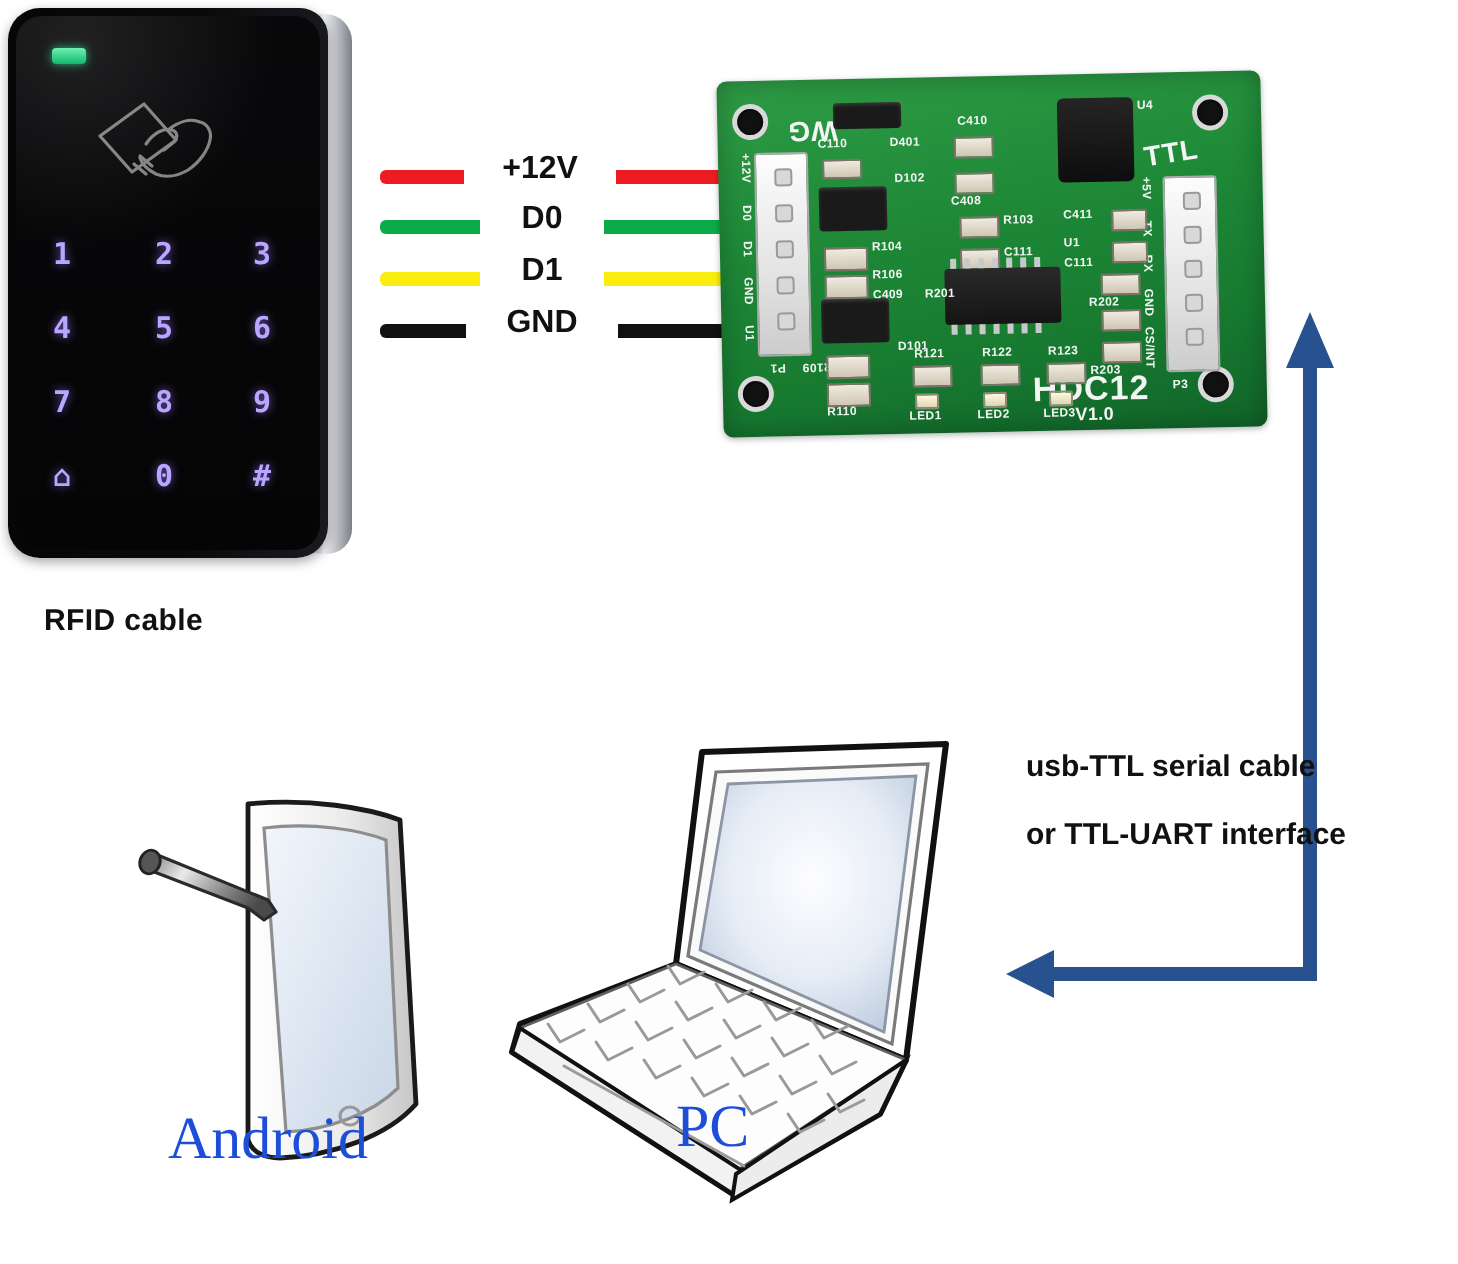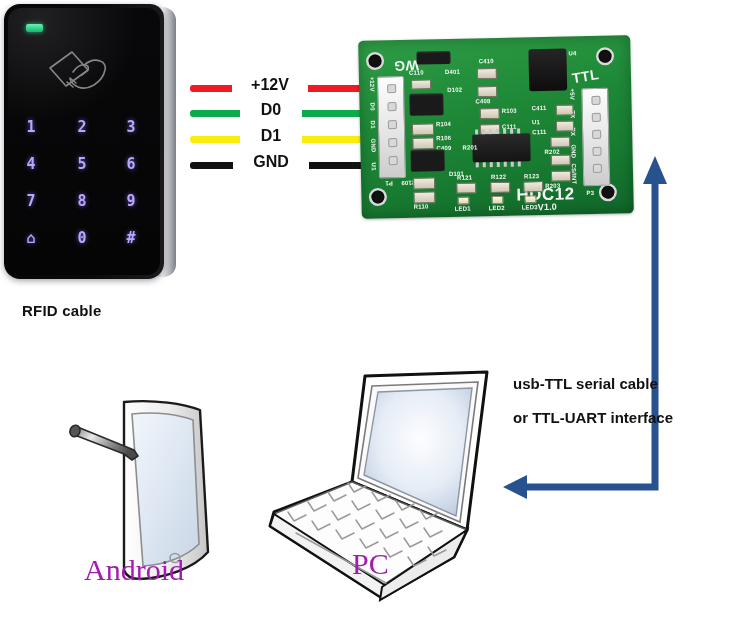--- a/index.html
+++ b/index.html
@@ -94,23 +94,23 @@
             border-radius:3px;}
 
   
   #ttl-arrow{left:495px;top:150px;width:200px;height:360px;}
   .arrow-text{
     position:absolute;font-size:15px;font-weight:bold;color:#111;white-space:nowrap;
   }
 
   
   #android-device{left:62px;top:398px;width:185px;height:185px;}
-  #pc-device{left:262px;top:362px;width:235px;height:245px;}
+  #pc-device{left:248px;top:362px;width:235px;height:245px;}
   .device-caption{
-    position:absolute;font-family:"Liberation Serif",serif;color:#a21caf;text-align:right;
+    position:absolute;font-family:"Liberation Serif",serif;color:#1d4ed8;text-align:right;
   }
 </style>
 </head>
 <body>
 
 <div class="stage">
 
   <div class="abs" id="rfid-reader">
     <div class="reader-edge"></div>
     <div class="reader-body">

